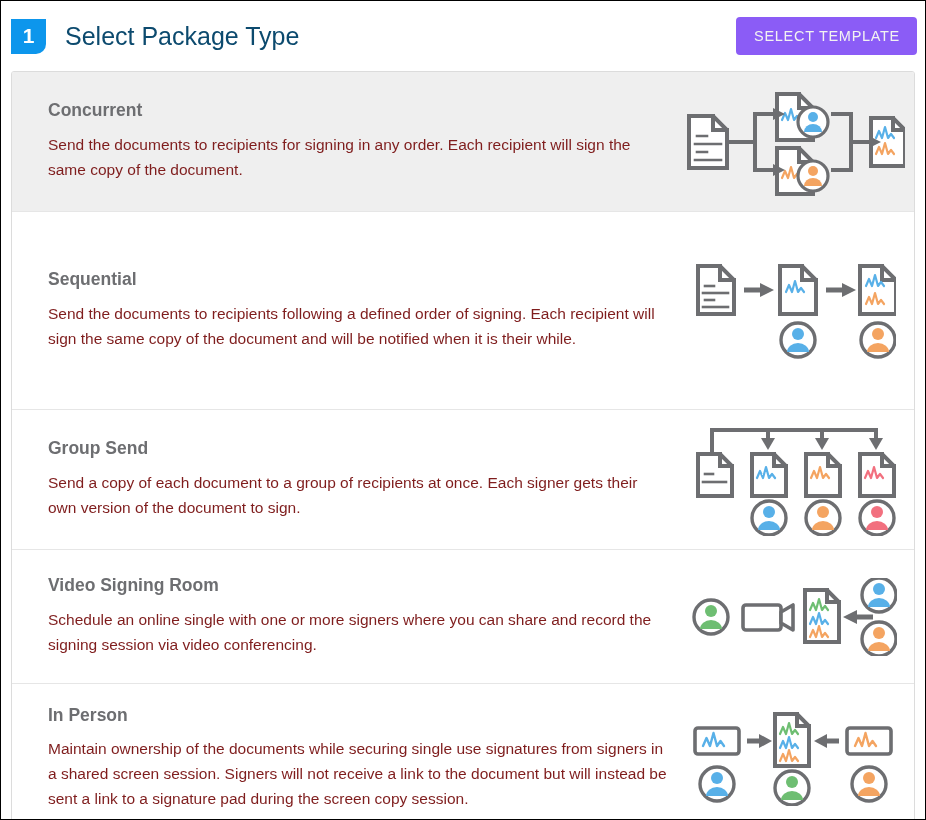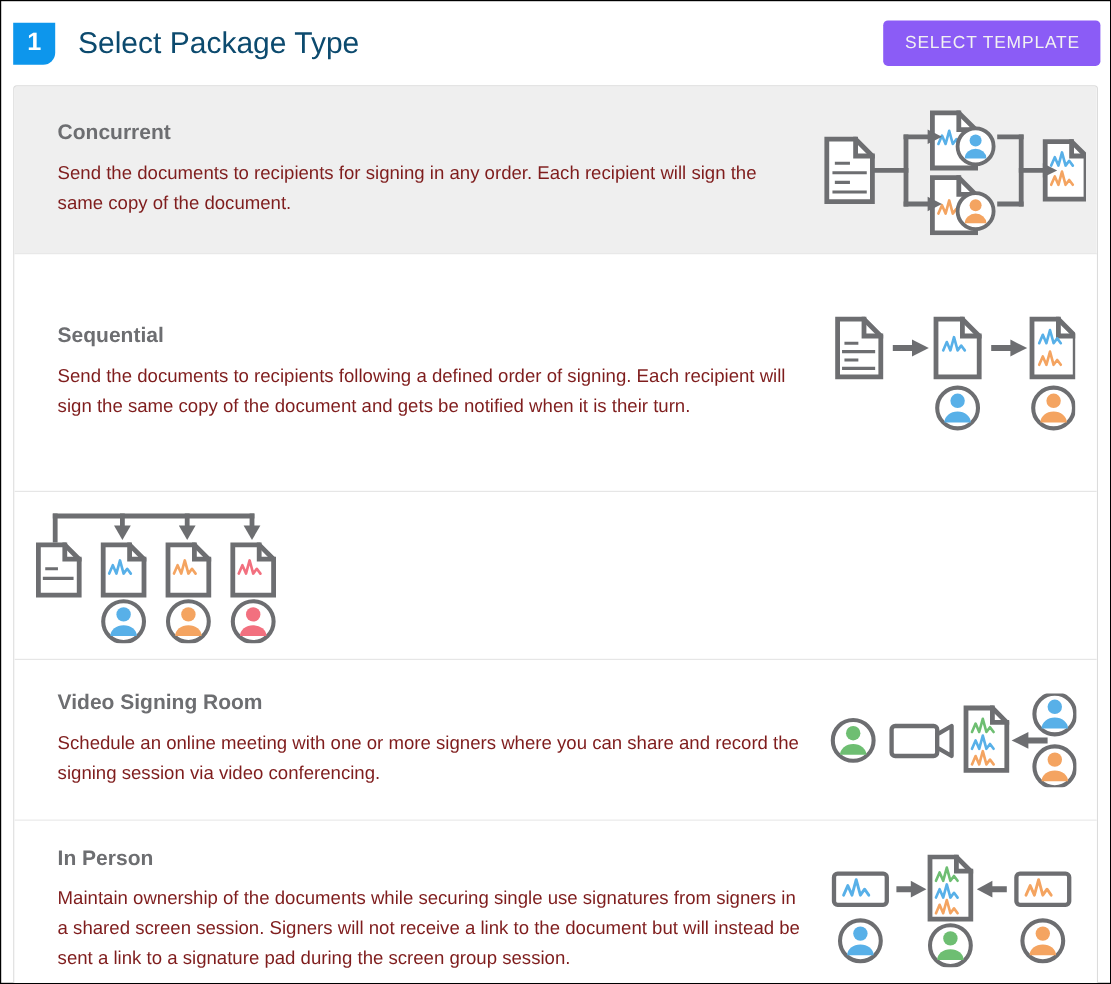--- a/index.html
+++ b/index.html
@@ -181,21 +181,21 @@
             <circle cx="132" cy="83" r="5" fill="#f4a461"></circle>
             <path d="M123 98 a9 8 0 0 1 18 0 z" fill="#f4a461"></path>
           </g>
         </svg>
       </div>
     </div>
 
     <div class="pkg-row" style="height:198px;">
       <div class="pkg-text">
         <div class="pkg-title">Sequential</div>
-        <div class="pkg-desc">Send the documents to recipients following a defined order of signing. Each recipient will sign the same copy of the document and gets be notified when it is their turn.</div>
+        <div class="pkg-desc">Send the documents to recipients following a defined order of signing. Each recipient will sign the same copy of the document and will be notified when it is their while.</div>
       </div>
       <div class="pkg-art">
         <svg width="206" height="98" viewBox="0 0 206 98" fill="none">
           <g stroke="#6d6e71" stroke-width="4" fill="none" stroke-linecap="square">
             <path d="M8 4 L30 4 L44 18 L44 52 L8 52 Z" fill="#fff"></path>
             <path d="M30 4 L30 18 L44 18"></path>
             <g stroke-width="2.6">
               <path d="M15 24 L24 24"></path>
                 <path d="M13 31 L38 31"></path>
               <path d="M15 38 L24 38"></path>
@@ -225,20 +225,24 @@
             <path d="M97 90 a11 9 0 0 1 22 0 z" fill="#58b0e8"></path>
             <circle cx="188" cy="78" r="17" fill="#fff" stroke="#6d6e71" stroke-width="3.4"></circle>
             <circle cx="188" cy="72" r="6" fill="#f4a461"></circle>
             <path d="M177 90 a11 9 0 0 1 22 0 z" fill="#f4a461"></path>
           </g>
         </svg>
       </div>
     </div>
 
     <div class="pkg-row" style="height:140px;">
+      <div class="pkg-text">
+        <div class="pkg-title">Group Send</div>
+        <div class="pkg-desc">Send a copy of each document to a group of recipients at once. Each signer gets their own version of the document to sign.</div>
+      </div>
       <div class="pkg-art">
         <svg width="206" height="112" viewBox="0 0 206 112" fill="none">
 
           <g stroke="#6d6e71" stroke-width="4" fill="none" stroke-linecap="square">
             <path d="M22 6 L186 6"></path>
             <path d="M22 6 L22 26"></path>
             <path d="M78 6 L78 14"></path>
             <path d="M132 6 L132 14"></path>
             <path d="M186 6 L186 14"></path>
           </g>
@@ -277,21 +281,21 @@
             <circle cx="187" cy="88" r="6" fill="#f2707f"></circle>
             <path d="M176 106 a11 9 0 0 1 22 0 z" fill="#f2707f"></path>
           </g>
         </svg>
       </div>
     </div>
 
     <div class="pkg-row" style="height:134px;">
       <div class="pkg-text">
         <div class="pkg-title">Video Signing Room</div>
-        <div class="pkg-desc">Schedule an online meeting with one or more signers where you can share and record the signing session via video conferencing.</div>
+        <div class="pkg-desc">Schedule an online single with one or more signers where you can share and record the signing session via video conferencing.</div>
       </div>
       <div class="pkg-art">
         <svg width="208" height="78" viewBox="0 0 208 78" fill="none">
 
           <g>
             <circle cx="22" cy="39" r="17" fill="#fff" stroke="#6d6e71" stroke-width="3.4"></circle>
             <circle cx="22" cy="33" r="6" fill="#6ebe72"></circle>
             <path d="M11 51 a11 9 0 0 1 22 0 z" fill="#6ebe72"></path>
           </g>
 
@@ -325,21 +329,21 @@
             <circle cx="190" cy="55" r="6" fill="#f4a461"></circle>
             <path d="M179 73 a11 9 0 0 1 22 0 z" fill="#f4a461"></path>
           </g>
         </svg>
       </div>
     </div>
 
     <div class="pkg-row" style="height:149px;">
       <div class="pkg-text">
         <div class="pkg-title">In Person</div>
-        <div class="pkg-desc">Maintain ownership of the documents while securing single use signatures from signers in a shared screen session. Signers will not receive a link to the document but will instead be sent a link to a signature pad during the screen group session.</div>
+        <div class="pkg-desc">Maintain ownership of the documents while securing single use signatures from signers in a shared screen session. Signers will not receive a link to the document but will instead be sent a link to a signature pad during the screen copy session.</div>
       </div>
       <div class="pkg-art">
         <svg width="208" height="94" viewBox="0 0 208 94" fill="none">
 
           <g stroke="#6d6e71" stroke-width="3.6" fill="#fff">
               <rect x="6" y="16" width="44" height="26" rx="3"></rect>
             </g>
           <path d="M14 34 l3.5 -8 l3.5 8 l3.5 -13 l3.5 13 l3.5 -5 l3.5 5" fill="none" stroke="#58b0e8" stroke-width="2.4" stroke-linecap="round" stroke-linejoin="round"></path>
 
           <g stroke="#6d6e71" stroke-width="3.6" fill="#fff">

